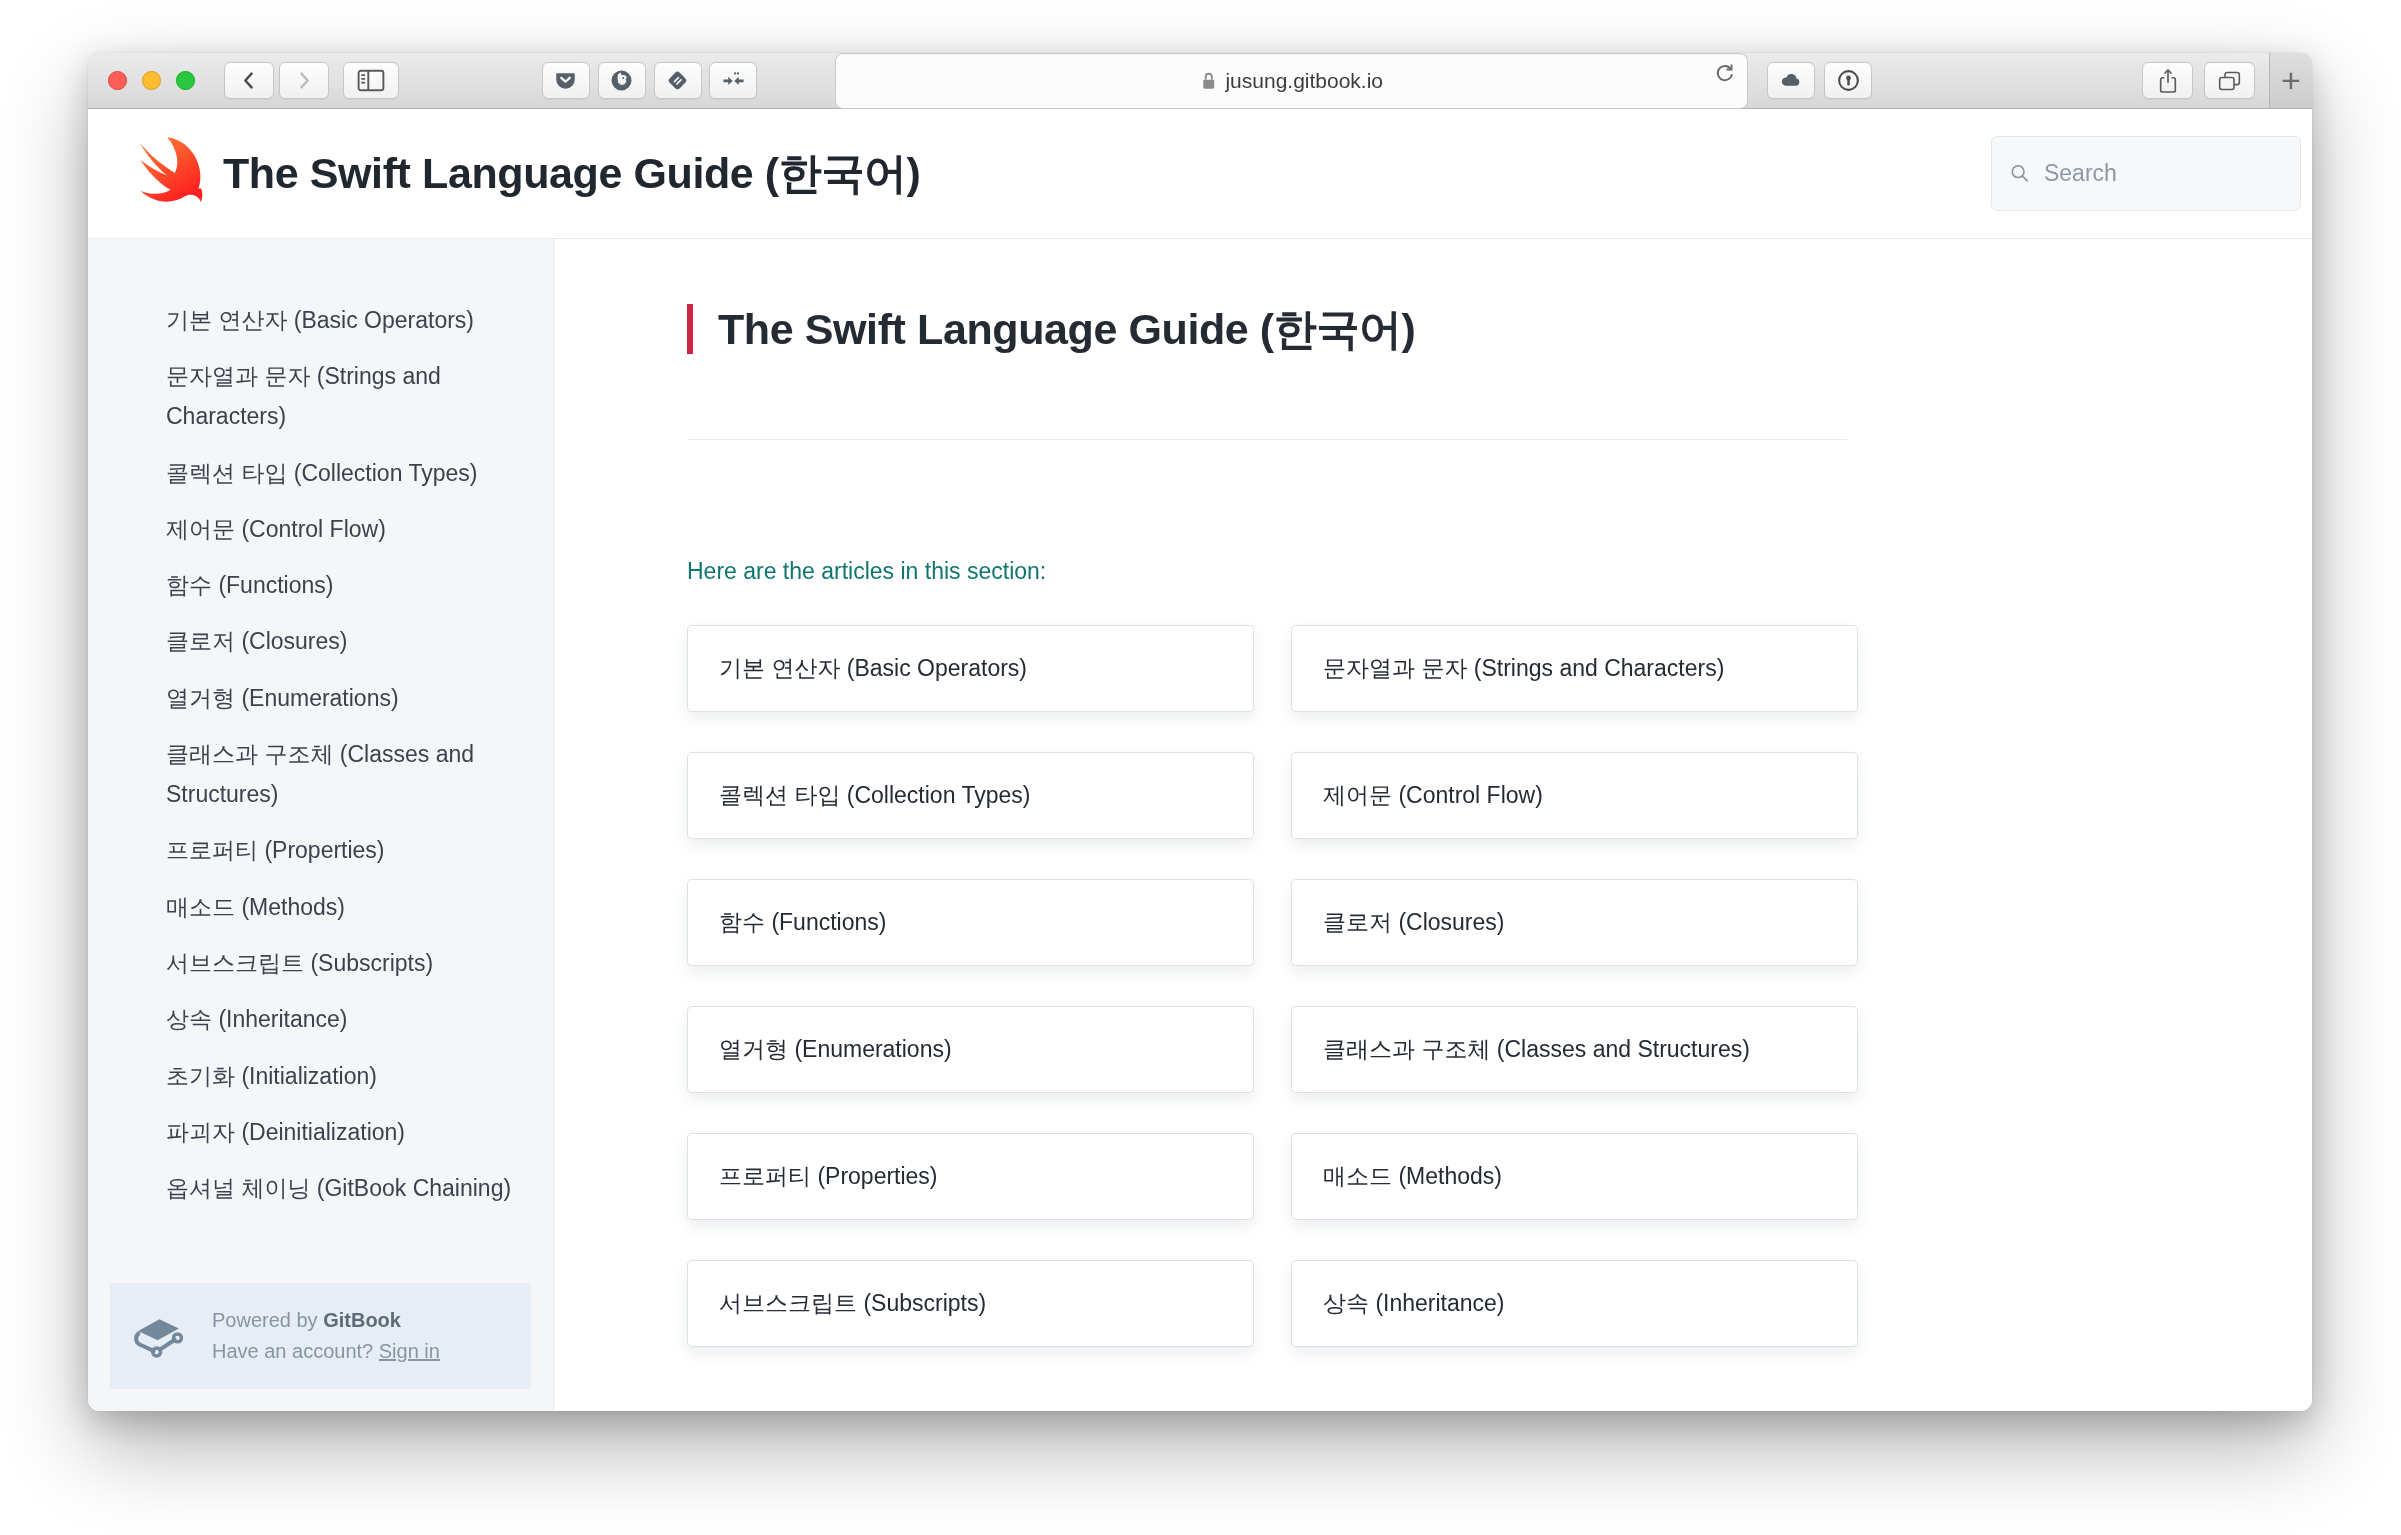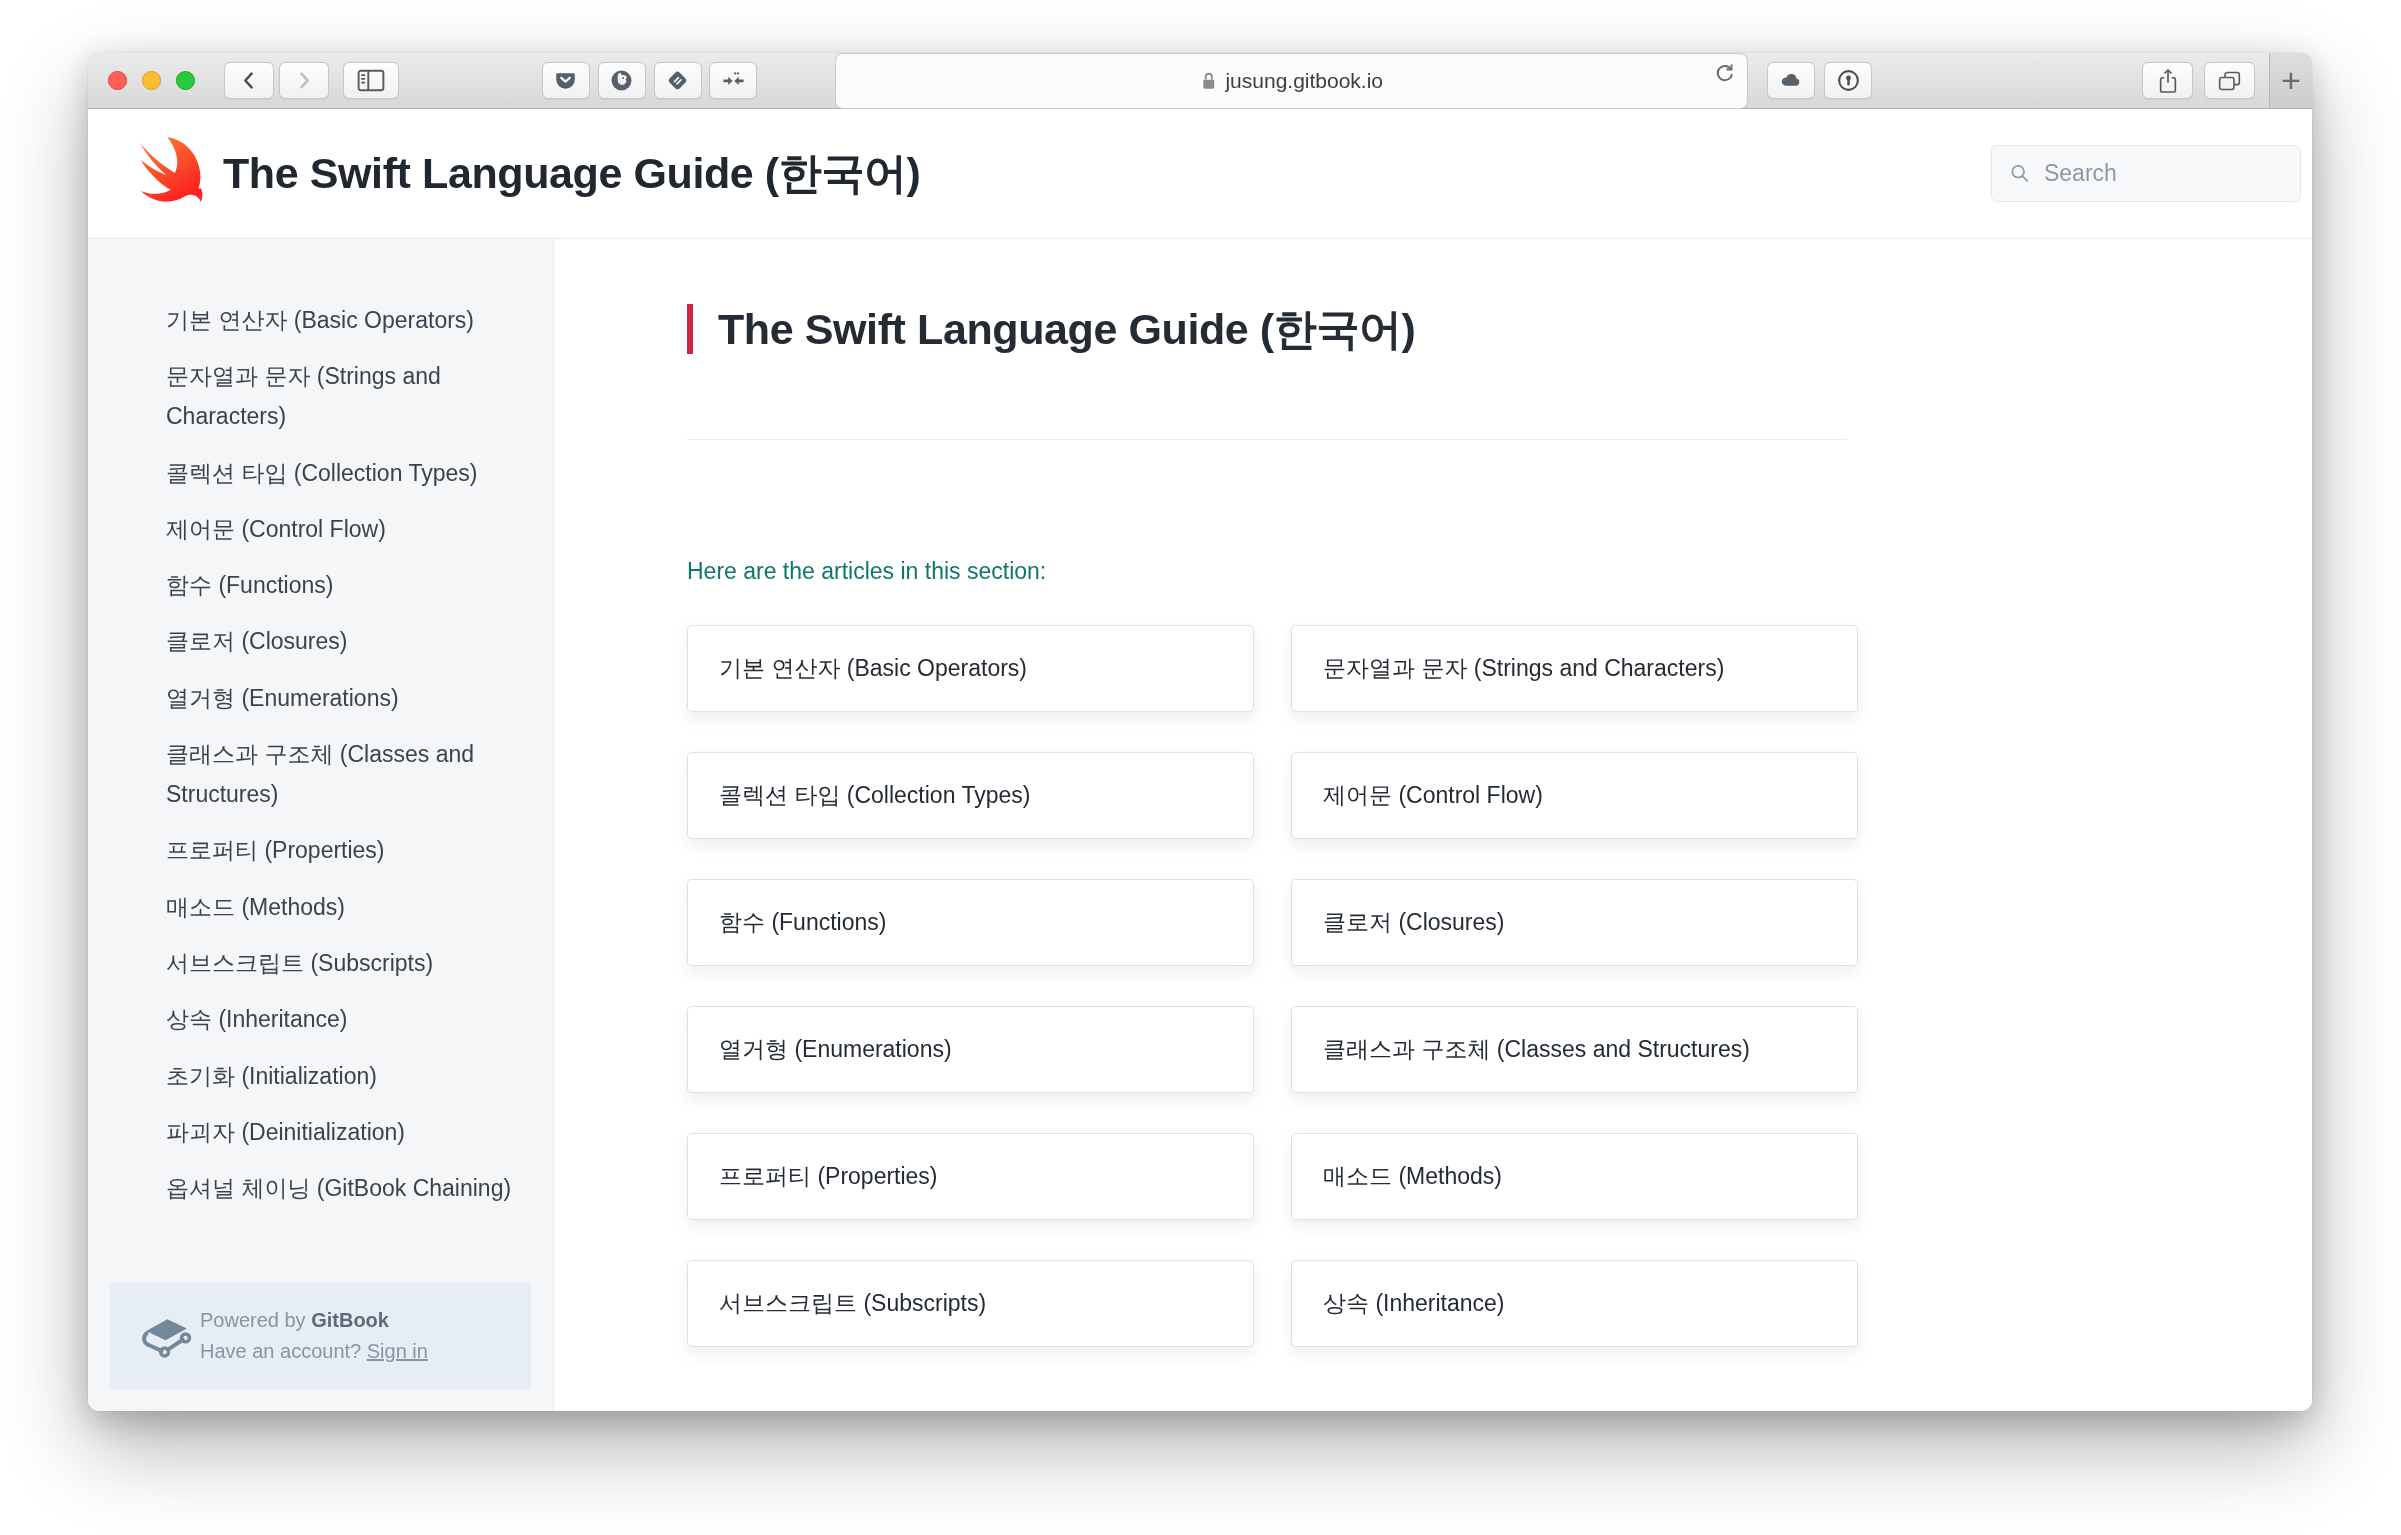--- a/index.html
+++ b/index.html
@@ -47,42 +47,42 @@
     font-size:34px; font-weight:300; color:#6b6b6b;
   }
   
   .site-header {
     flex:0 0 130px; background:#fff; border-bottom:1.6px solid #e6ecf1;
     display:flex; align-items:center; padding:0 11px 0 40px;
   }
   .swift-logo { width:75px; height:75px; margin-right:20px; flex:0 0 auto; }
   .site-title { font-size:43px; font-weight:700; color:#21272e; letter-spacing:-0.4px; white-space:nowrap; }
   .search {
-    margin-left:auto; width:310px; height:57px; flex:0 0 auto;
+    margin-left:auto; width:310px; height:75px; flex:0 0 auto;
     background:#f6f8fa; border:1.6px solid #e2e7ec; border-radius:6.2px;
     display:flex; align-items:center; padding:0 17px; gap:11px;
   }
   .search input {
     border:none; outline:none; background:transparent; width:100%;
     font-size:23px; color:#55606b; font-family:inherit;
   }
   .search input::placeholder { color:#8e98a4; }
   
   .body-row { flex:1 1 auto; display:flex; min-height:0; }
   .sidebar {
     flex:0 0 466px; width:466px; background:#f5f6f8; border-right:1.6px solid #e7eaee;
     display:flex; flex-direction:column; padding:61px 0 22px; min-height:0;
   }
   .nav { list-style:none; margin:0; padding:0 28px 0 78px; }
   .nav li {
     font-size:23px; line-height:40px; margin-bottom:16.3px; color:#3a434d; cursor:pointer;
   }
   .sb-footer {
     margin:auto 22px 0; background:#e7edf4; border-radius:1px;
-    padding:22px 23px; display:flex; align-items:center; flex:0 0 auto;
+    padding:22px 15px; display:flex; align-items:center; gap:20px; flex:0 0 auto;
   }
   .gb-icon { width:67px; height:51px; flex:0 0 auto; }
   .sb-footer .txt { font-size:20px; line-height:31px; color:#8795a3; }
   .sb-footer .brand { font-weight:700; color:#5d6b79; }
   .sb-footer .signin { color:#8795a3; text-decoration:underline; cursor:pointer; }
   
   .main { flex:1 1 auto; background:#fff; padding:65px 0 0 133px; overflow:hidden; }
   .page-head { border-left:6.2px solid #cf2342; padding-left:25px; }
   .page-head h1 { margin:0; font-size:43px; line-height:50px; font-weight:700; color:#242b33; letter-spacing:-0.4px; }
   .byline { margin-top:26px; display:flex; align-items:center; gap:17px; height:43px; }

